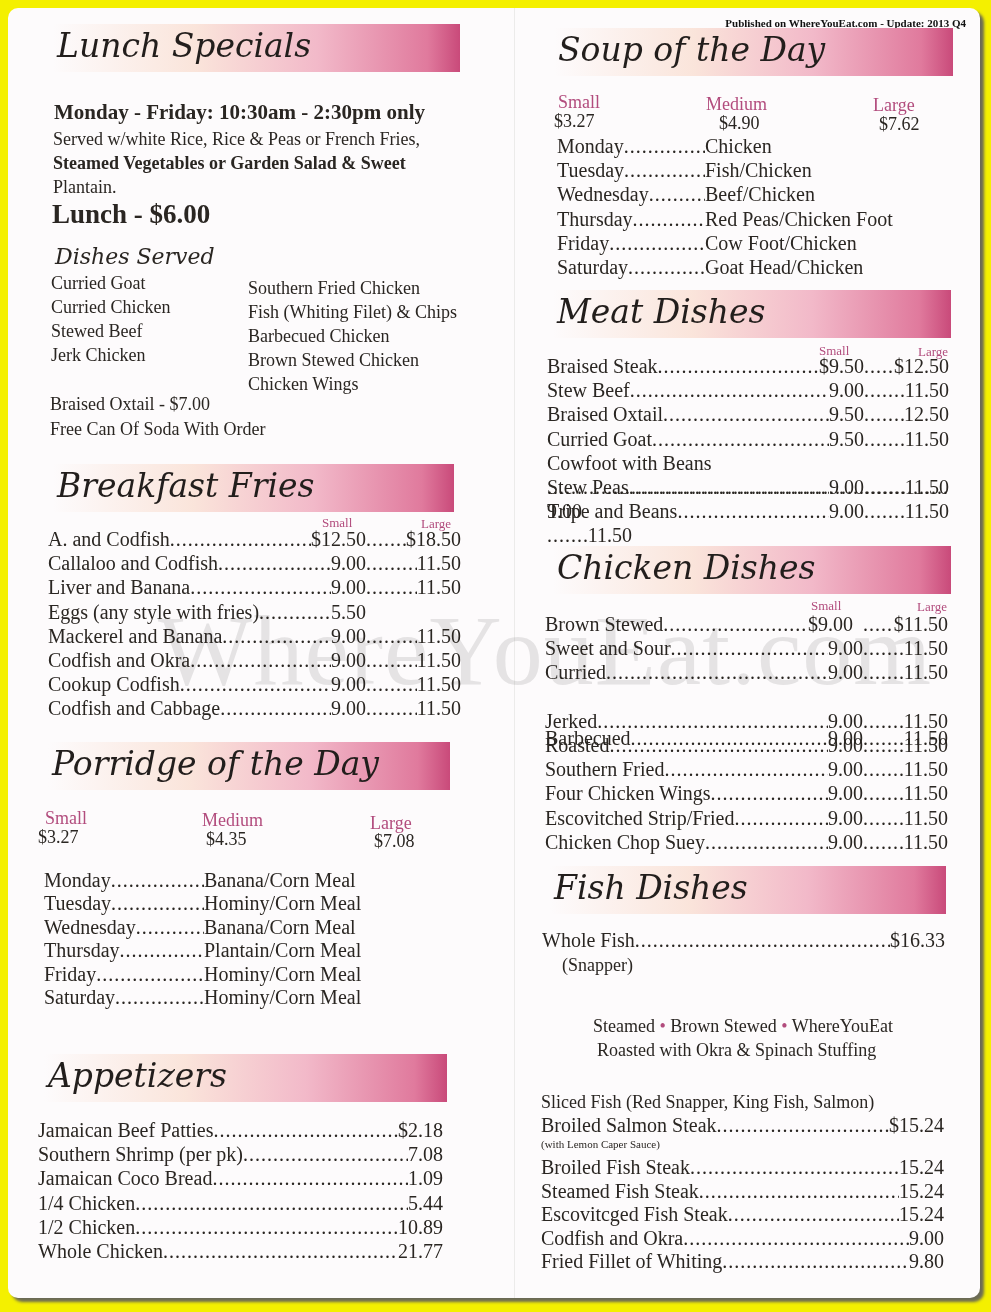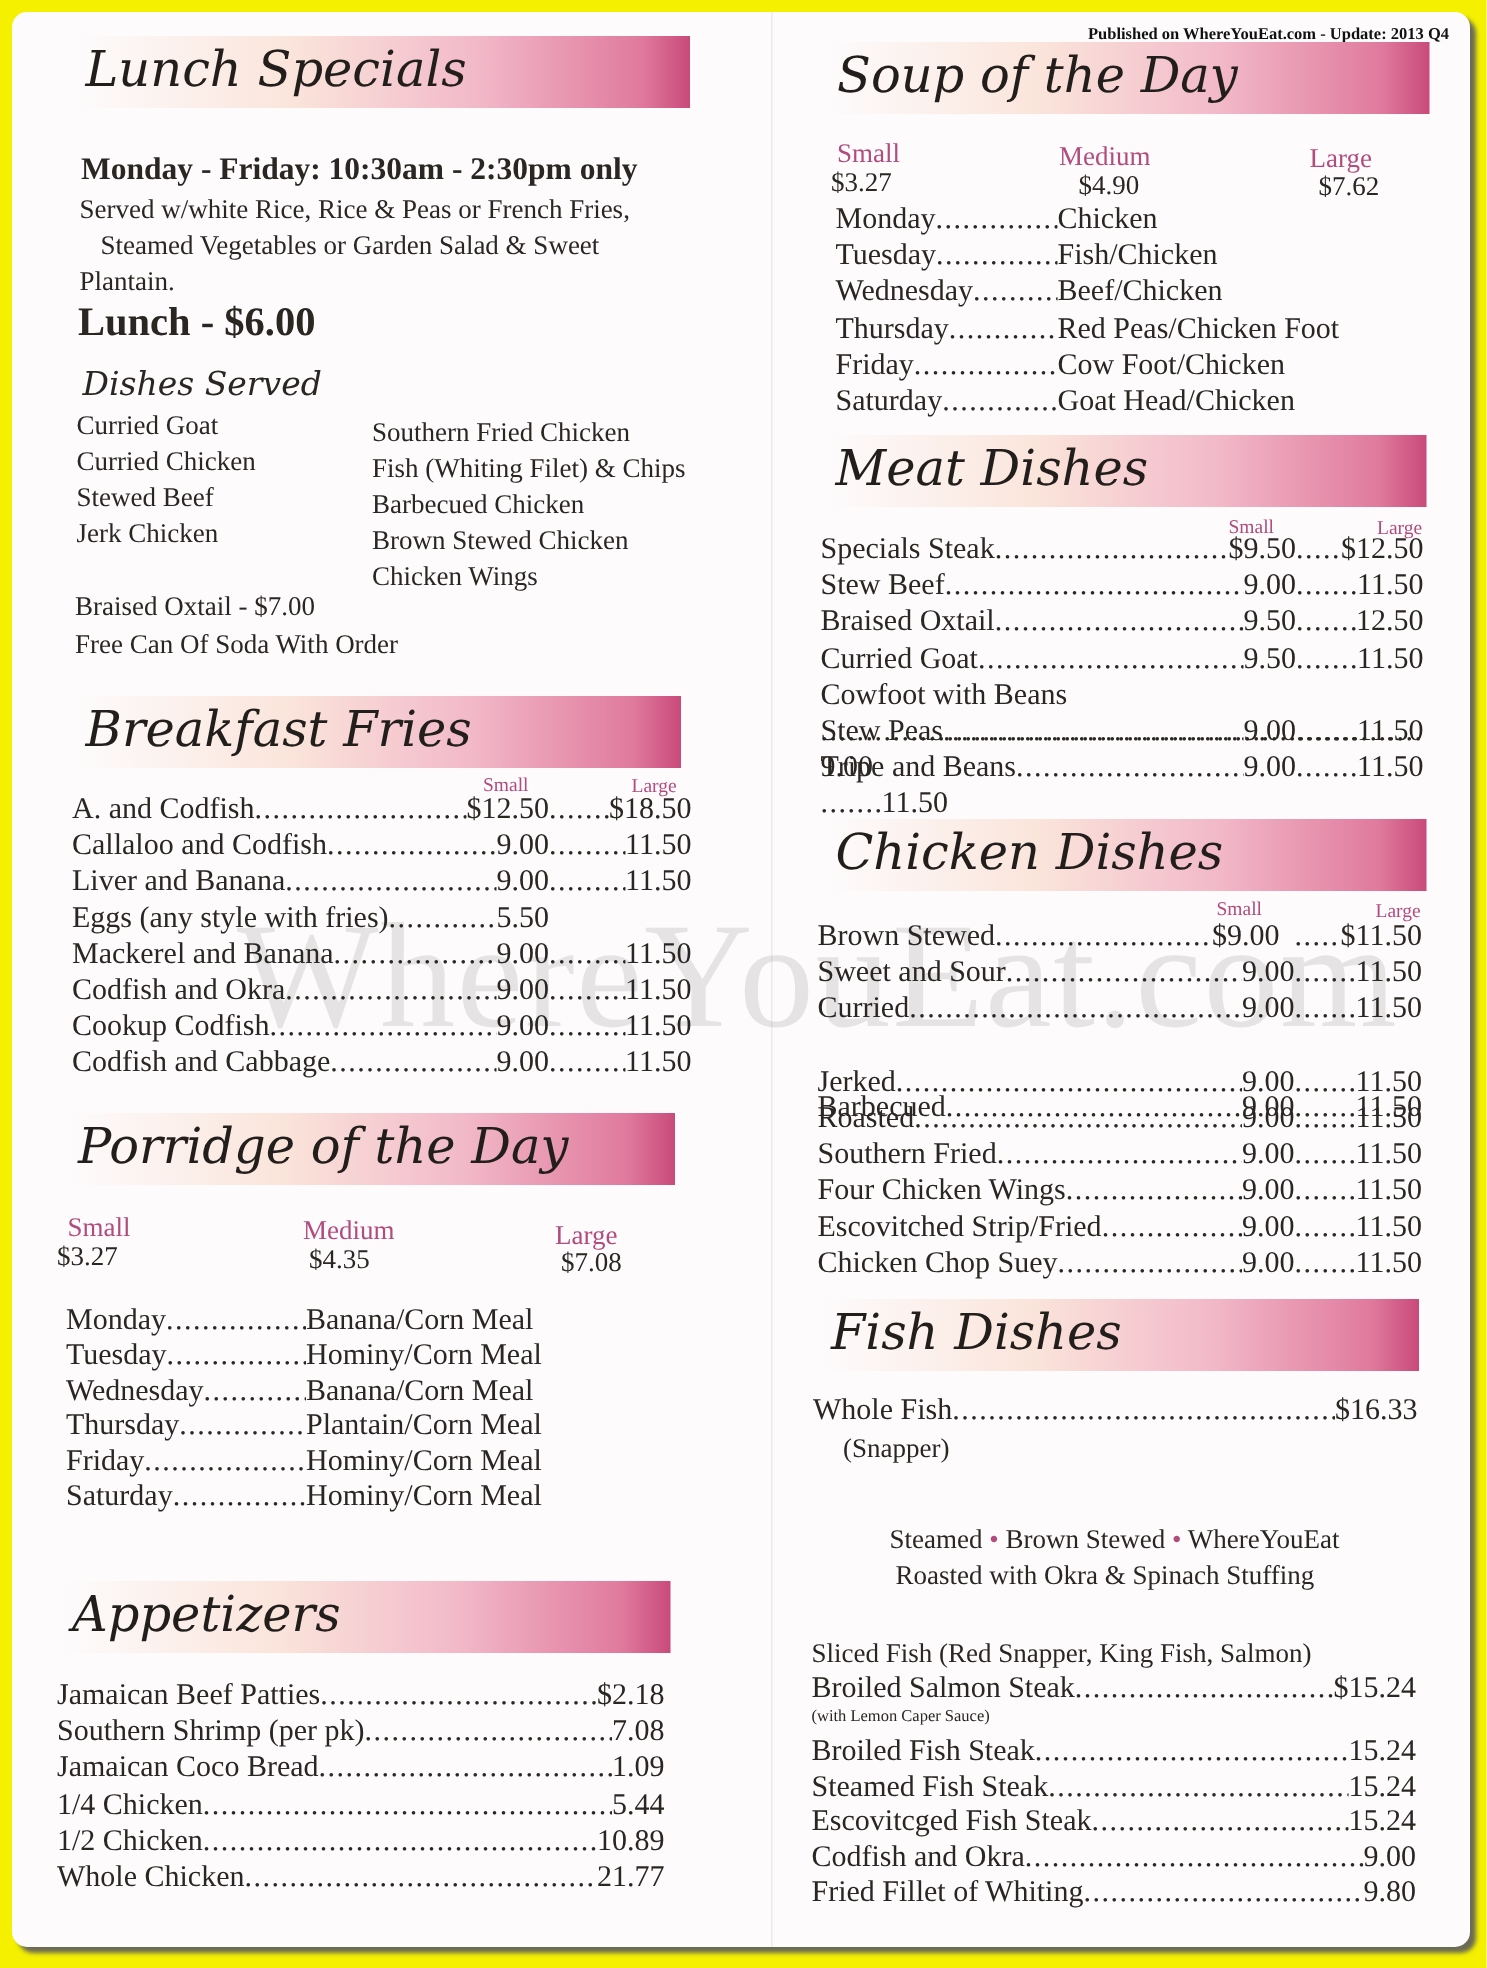--- a/index.html
+++ b/index.html
@@ -29,21 +29,21 @@
   <div class="fold"></div>
   <div class="watermark">WhereYouEat.com</div>
   <div class="pub">Published on WhereYouEat.com - Update: 2013 Q4</div>
 
   <div class="hdr" style="left:45px;top:16px;width:407px;">
     <div class="bar"></div>
     <div class="title">Lunch Specials</div>
   </div>
   <div class="txt bold" style="left:46px;top:92px;font-size:21px;">Monday - Friday: 10:30am - 2:30pm only</div>
   <div class="txt" style="left:45px;top:119px;">Served w/white Rice, Rice &amp; Peas or French Fries,</div>
-  <div class="txt" style="left:59px;top:143px;">Steamed Vegetables or Garden Salad &amp; Sweet</div>
+  <div class="txt" style="left:45px;top:143px;font-weight:bold;">Steamed Vegetables or Garden Salad &amp; Sweet</div>
   <div class="txt" style="left:45px;top:167px;">Plantain.</div>
   <div class="txt bold" style="left:44px;top:190px;font-size:27px;line-height:32px;">Lunch - $6.00</div>
   <div class="txt" style="left:47px;top:237px;font-family:'DejaVu Serif',serif;font-style:italic;font-size:22px;">Dishes Served</div>
   <div class="txt" style="left:43px;top:263px;">Curried Goat</div>
   <div class="txt" style="left:43px;top:287px;">Curried Chicken</div>
   <div class="txt" style="left:43px;top:311px;">Stewed Beef</div>
   <div class="txt" style="left:43px;top:335px;">Jerk Chicken</div>
   <div class="txt" style="left:240px;top:268px;">Southern Fried Chicken</div>
   <div class="txt" style="left:240px;top:292px;">Fish (Whiting Filet) &amp; Chips</div>
   <div class="txt" style="left:240px;top:316px;">Barbecued Chicken</div>
@@ -190,21 +190,21 @@
     <div class="row" style="left: 40px; top: 688.4px; width: 413px;">
       <span class="name">Codfish and Cabbage</span>
       <span class="dots"></span>
       <span class="price">9.00</span>
       <span class="price2" style="width: 95px;">
         <span class="dots"></span>
         <span>11.50</span>
       </span>
     </div>
     <div class="row" style="left: 539px; top: 346px; width: 402px;">
-      <span class="name">Specials Steak</span>
+      <span class="name">Braised Steak</span>
       <span class="dots"></span>
       <span class="price">$9.50</span>
       <span class="price2" style="width: 85px;">
         <span class="dots"></span>
         <span>$12.50</span>
       </span>
     </div>
     <div class="row" style="left: 539px; top: 370.2px; width: 402px;">
       <span class="name">Stew Beef</span>
       <span class="dots"></span>

